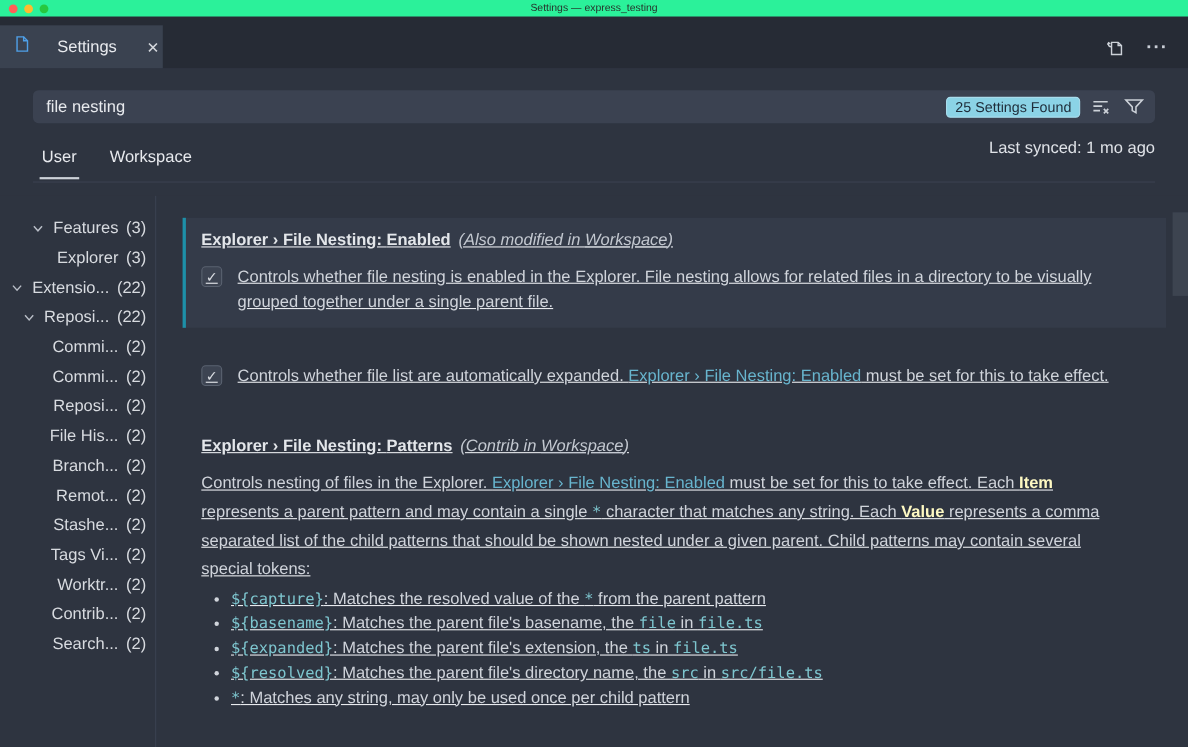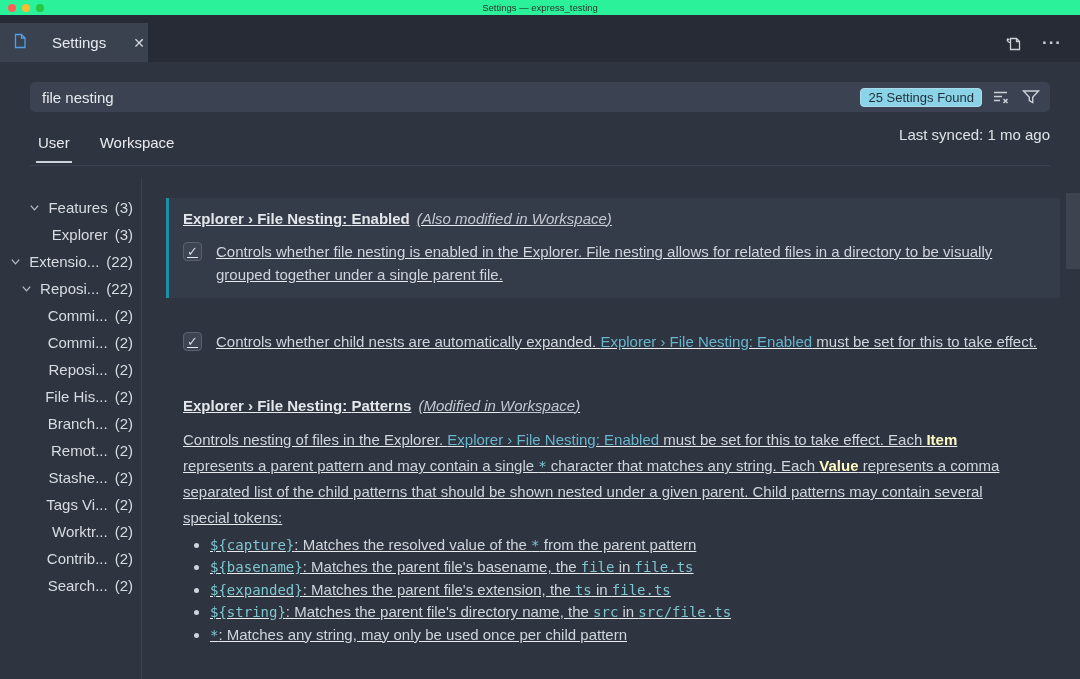--- a/index.html
+++ b/index.html
@@ -213,34 +213,34 @@
             <div class="checkbox">✓</div>
             <div>
               <div class="desc"><span class="seg-plain">Controls whether file nesting is enabled in the Explorer. File nesting allows for related files in a directory to be visually grouped together under a single parent file.</span></div>
             </div>
           </div>
         </div>
         <div class="setting-row">
           <div class="setting-body">
             <div class="checkbox">✓</div>
             <div>
-              <div class="desc"><span class="seg-plain">Controls whether child nests are automatically expanded. </span><span class="seg-link">Explorer › File Nesting: Enabled</span><span class="seg-plain"> must be set for this to take effect.</span></div>
+              <div class="desc"><span class="seg-plain">Controls whether file list are automatically expanded. </span><span class="seg-link">Explorer › File Nesting: Enabled</span><span class="seg-plain"> must be set for this to take effect.</span></div>
             </div>
           </div>
         </div>
         <div class="setting-row">
-          <div class="setting-title"><span class="t-cat">Explorer › File Nesting: </span><span class="t-name">Patterns</span><span class="t-note"><span class="seg-plain">(Modified in </span><span class="seg-ulink">Workspace</span><span class="seg-plain">)</span></span></div>
+          <div class="setting-title"><span class="t-cat">Explorer › File Nesting: </span><span class="t-name">Patterns</span><span class="t-note"><span class="seg-plain">(Contrib in </span><span class="seg-ulink">Workspace</span><span class="seg-plain">)</span></span></div>
           <div class="setting-body">
             <div>
               <div class="desc para"><span class="seg-plain">Controls nesting of files in the Explorer. </span><span class="seg-link">Explorer › File Nesting: Enabled</span><span class="seg-plain"> must be set for this to take effect. Each </span><span class="seg-b">Item</span><span class="seg-plain"> represents a parent pattern and may contain a single </span><span class="seg-code">*</span><span class="seg-plain"> character that matches any string. Each </span><span class="seg-b">Value</span><span class="seg-plain"> represents a comma separated list of the child patterns that should be shown nested under a given parent. Child patterns may contain several special tokens:</span></div>
               <ul class="bullets">
                 <li><span class="seg-code">${capture}</span><span class="seg-plain">: Matches the resolved value of the </span><span class="seg-code">*</span><span class="seg-plain"> from the parent pattern</span></li>
                 <li><span class="seg-code">${basename}</span><span class="seg-plain">: Matches the parent file's basename, the </span><span class="seg-code">file</span><span class="seg-plain"> in </span><span class="seg-code">file.ts</span></li>
                 <li><span class="seg-code">${expanded}</span><span class="seg-plain">: Matches the parent file's extension, the </span><span class="seg-code">ts</span><span class="seg-plain"> in </span><span class="seg-code">file.ts</span></li>
-                <li><span class="seg-code">${string}</span><span class="seg-plain">: Matches the parent file's directory name, the </span><span class="seg-code">src</span><span class="seg-plain"> in </span><span class="seg-code">src/file.ts</span></li>
+                <li><span class="seg-code">${resolved}</span><span class="seg-plain">: Matches the parent file's directory name, the </span><span class="seg-code">src</span><span class="seg-plain"> in </span><span class="seg-code">src/file.ts</span></li>
                 <li><span class="seg-code">*</span><span class="seg-plain">: Matches any string, may only be used once per child pattern</span></li>
               </ul>
             </div>
           </div>
         </div>
       </div>
     <div class="scroll-thumb"></div>
   </div>
 </div>
 

